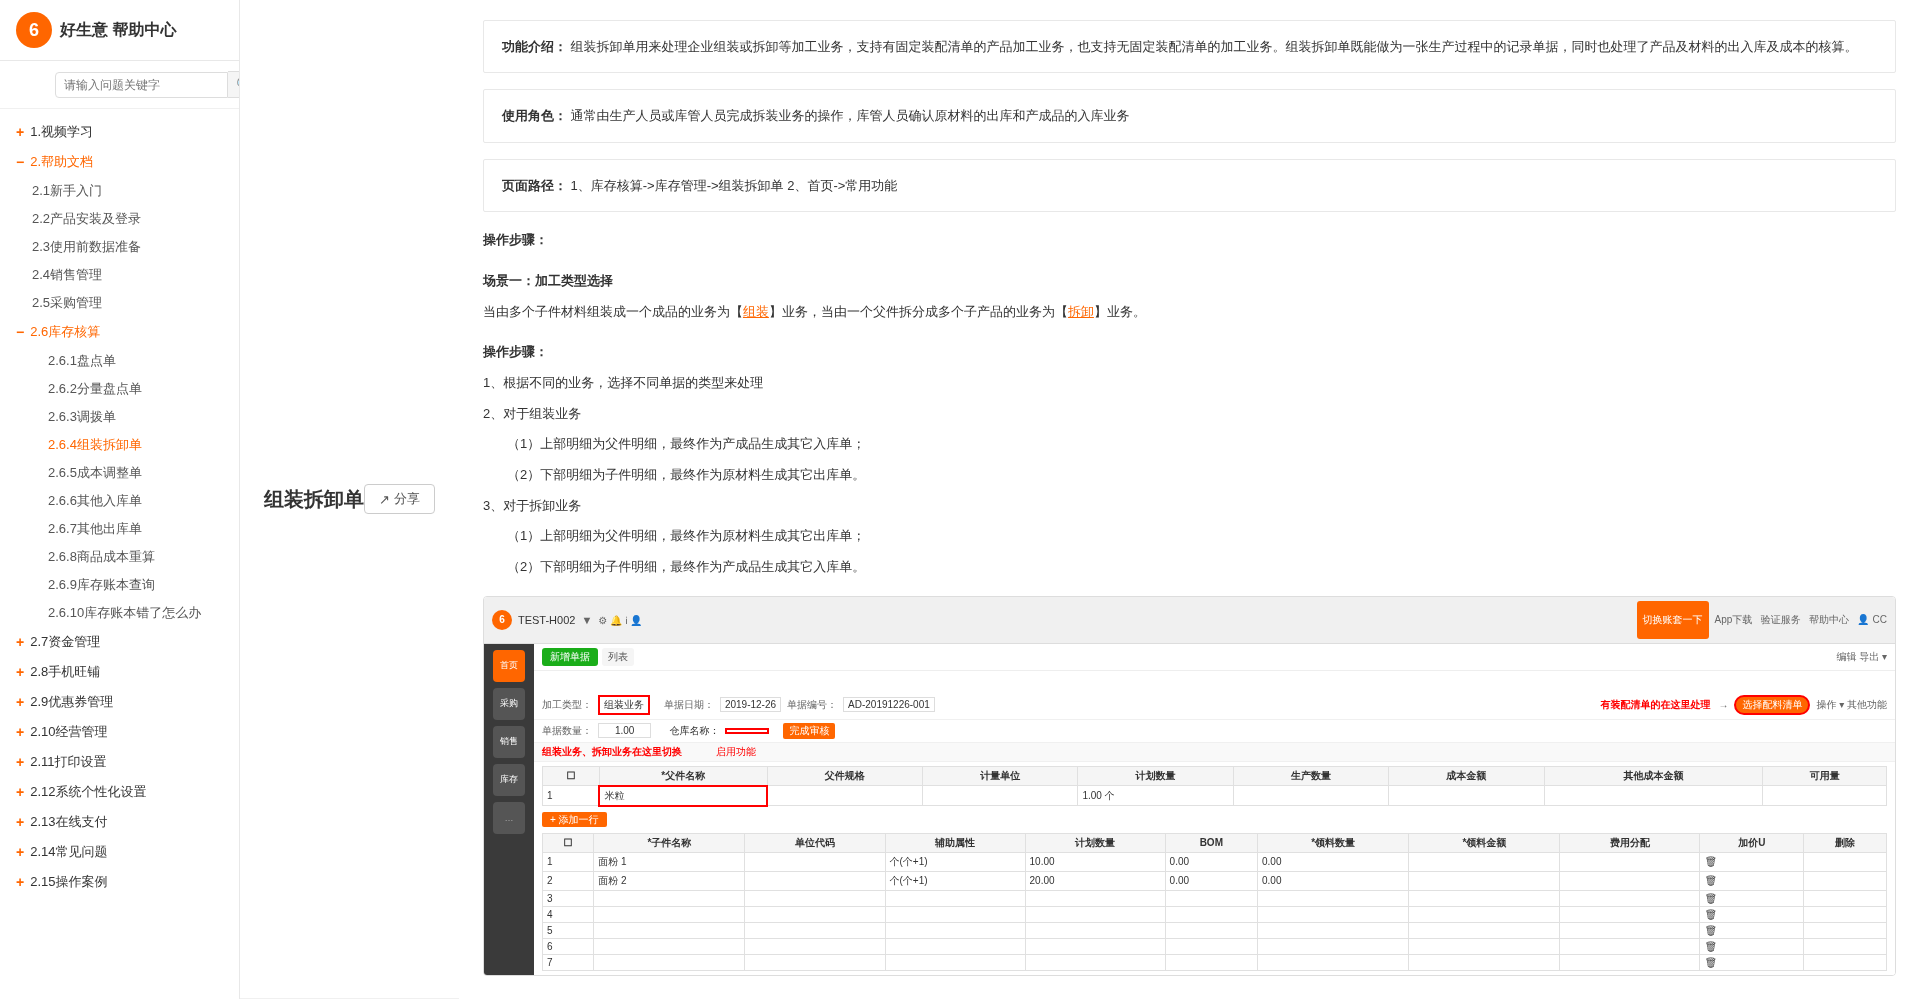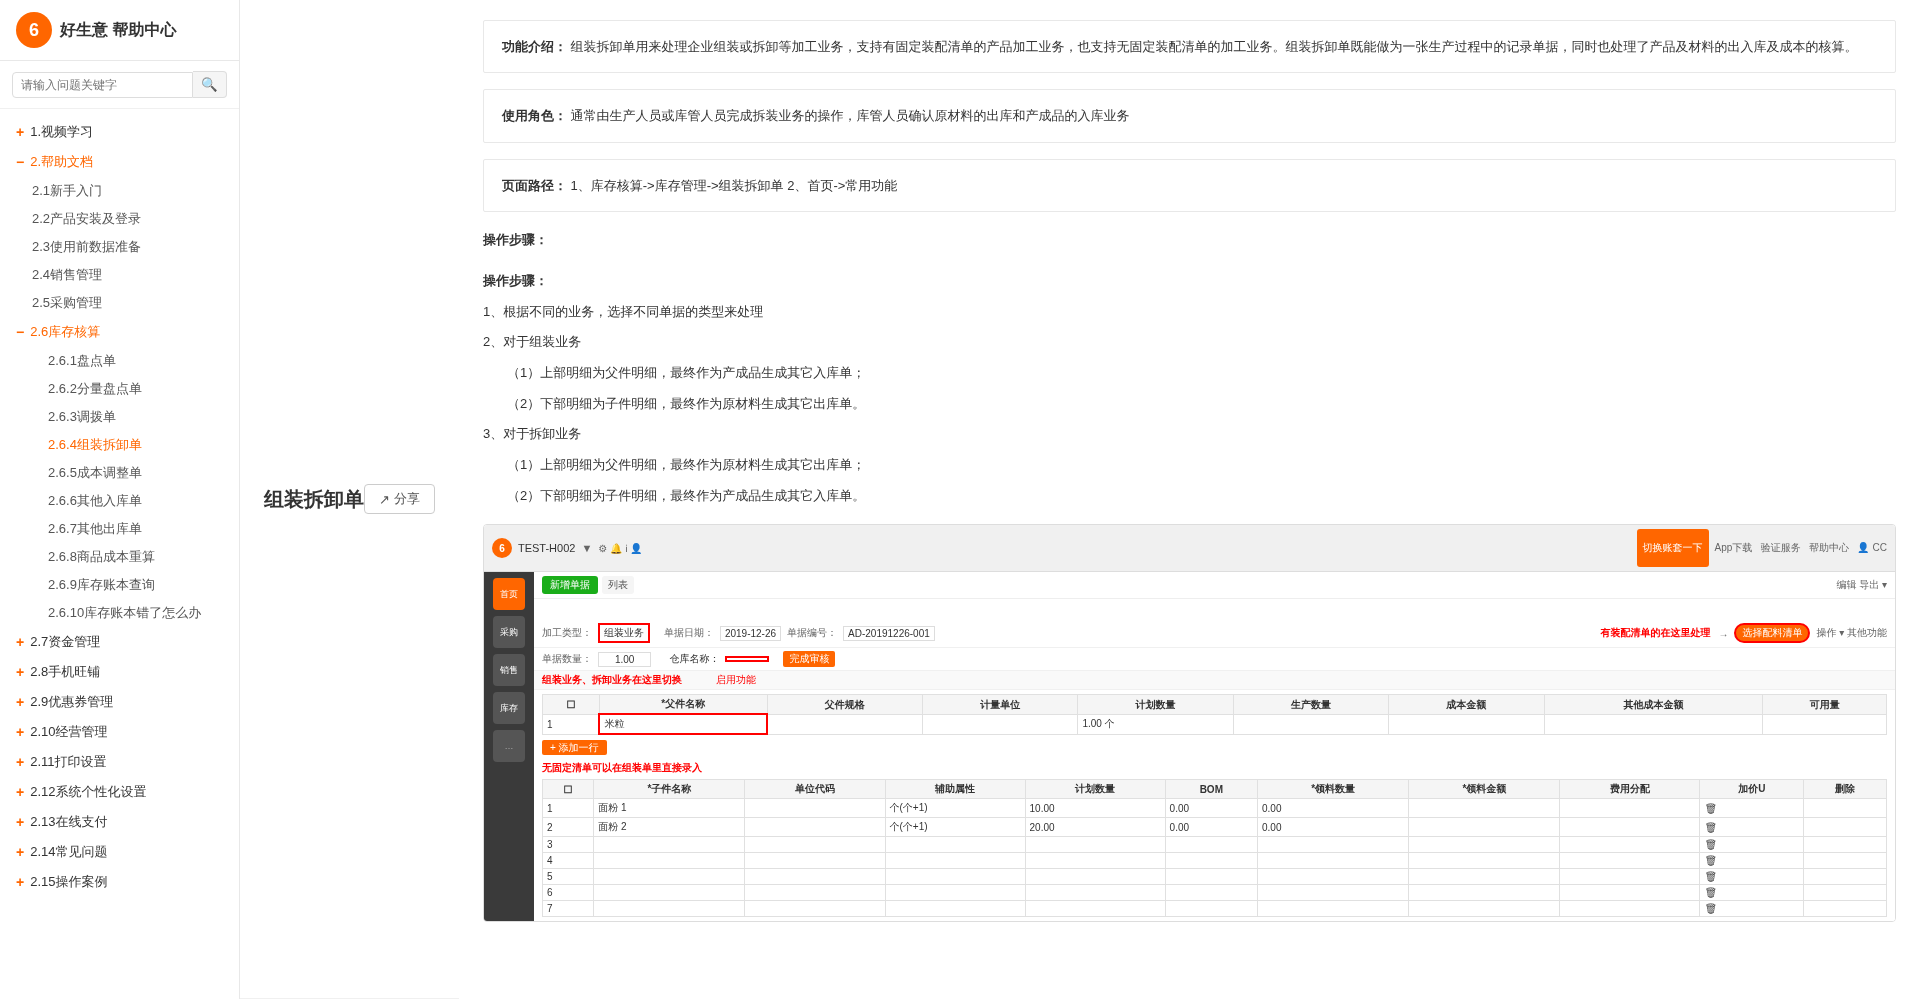--- a/index.html
+++ b/index.html
@@ -41,20 +41,21 @@
       align-items: center;
     }
     #search-input {
       flex: 1;
       border: 1px solid #ddd;
       border-radius: 4px 0 0 4px;
       padding: 5px 8px;
       font-size: 12px;
       outline: none;
       color: #999;
+      margin-left: 43px;
     }
     #search-btn {
       border: 1px solid #ddd;
       border-left: none;
       background: #f5f5f5;
       padding: 5px 8px;
       border-radius: 0 4px 4px 0;
       cursor: pointer;
       color: #666;
     }
@@ -280,20 +281,24 @@
 
     <div class="info-block">
       <span class="bold">页面路径：</span>
       <span>1、库存核算-&gt;库存管理-&gt;组装拆卸单  2、首页-&gt;常用功能</span>
     </div>
 
     <div class="content-section">
       <p class="bold">操作步骤：</p>
     </div>
 
+    <div class="content-section">
+      <p class="bold">场景一：加工类型选择</p>
+      <p>当由多个子件材料组装成一个成品的业务为【<span class="orange">组装</span>】业务，当由一个父件拆分成多个子产品的业务为【<span class="orange">拆卸</span>】业务。</p>
+    </div>
 
     <div class="content-section">
       <p class="bold">操作步骤：</p>
       <p>1、根据不同的业务，选择不同单据的类型来处理</p>
       <p>2、对于组装业务</p>
       <p class="indent">（1）上部明细为父件明细，最终作为产成品生成其它入库单；</p>
       <p class="indent">（2）下部明细为子件明细，最终作为原材料生成其它出库单。</p>
       <p>3、对于拆卸业务</p>
       <p class="indent">（1）上部明细为父件明细，最终作为原材料生成其它出库单；</p>
       <p class="indent">（2）下部明细为子件明细，最终作为产成品生成其它入库单。</p>
@@ -390,21 +395,20 @@
                   </tbody>
                 </table>
               </div>
 
               <div style="padding:2px 8px;">
                 <span style="background:#ff6600;color:#fff;padding:2px 8px;font-size:10px;border-radius:2px;">+ 添加一行</span>
               </div>
 
               <div style="padding:4px 8px;position:relative;">
 
-                <div style="color:#ff0000;font-size:10px;font-weight:bold;margin-bottom:4px;">无固定清单可以在组装单里直接录入</div>
                 <table style="width:100%;border-collapse:collapse;font-size:10px;">
                   <thead>
                     <tr style="background:#f5f5f5;">
                       <th style="border:1px solid #e0e0e0;padding:2px 4px;">☐</th>
                       <th style="border:1px solid #e0e0e0;padding:2px 4px;">*子件名称</th>
                       <th style="border:1px solid #e0e0e0;padding:2px 4px;">单位代码</th>
                       <th style="border:1px solid #e0e0e0;padding:2px 4px;">辅助属性</th>
                       <th style="border:1px solid #e0e0e0;padding:2px 4px;">计划数量</th>
                       <th style="border:1px solid #e0e0e0;padding:2px 4px;">BOM</th>
                       <th style="border:1px solid #e0e0e0;padding:2px 4px;">*领料数量</th>

